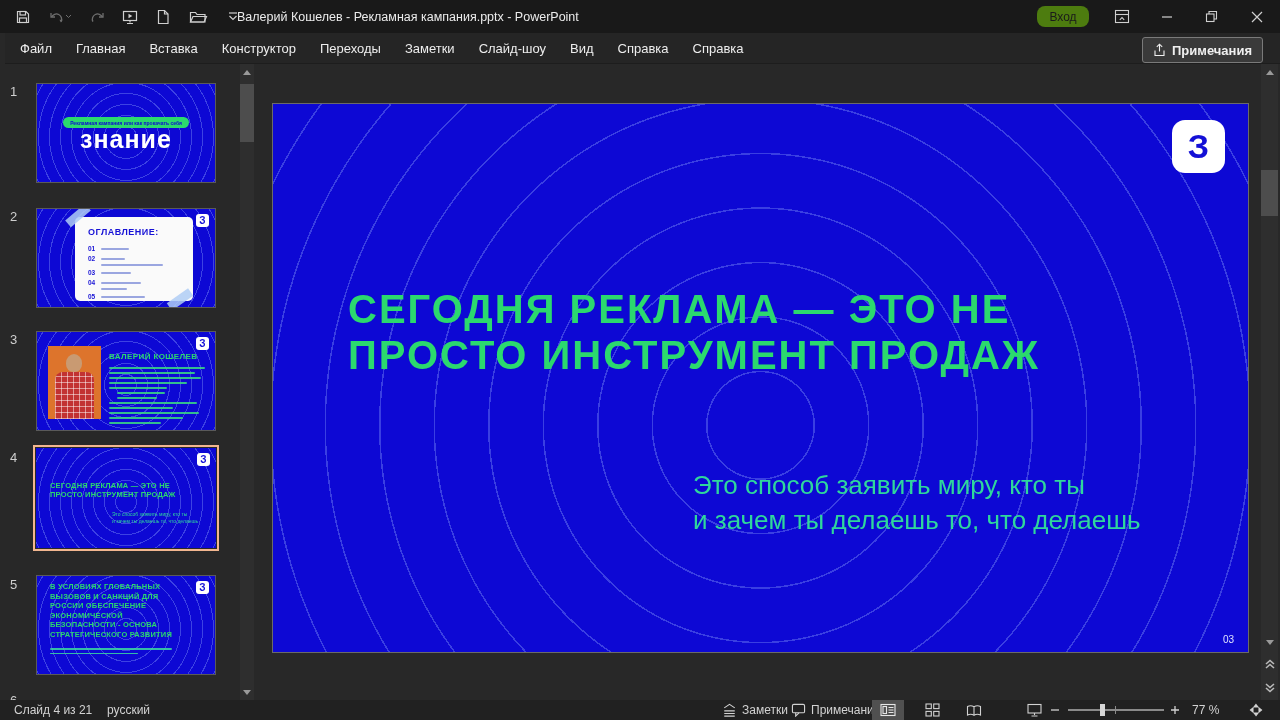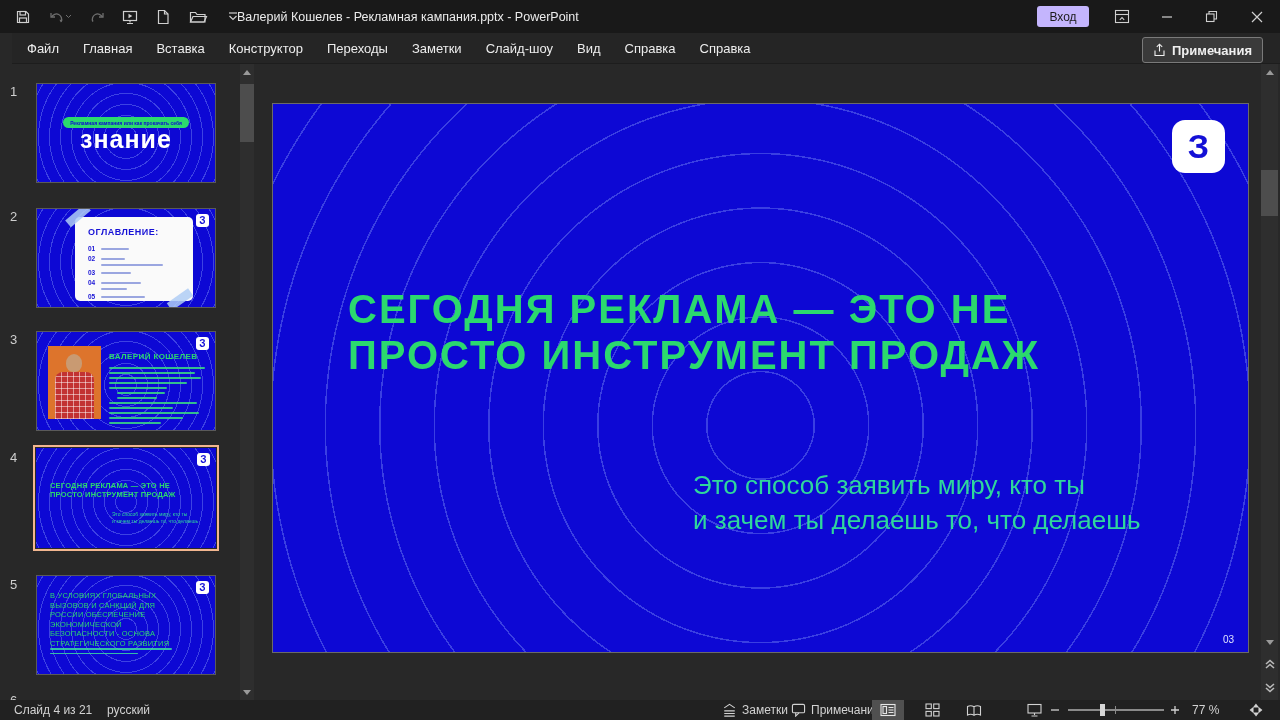--- a/index.html
+++ b/index.html
@@ -9,26 +9,26 @@
 
   
   .titlebar{position:absolute;left:0;top:0;right:0;height:33px;background:#191919;}
   .qat{position:absolute;left:14px;top:0;height:33px;display:flex;align-items:center;gap:15px;}
   .qat .btn{display:flex;align-items:center;justify-content:center;width:18px;height:22px;}
   .win-title{position:absolute;left:237px;top:0;height:33px;display:flex;align-items:center;
              font-size:12.5px;color:#ebebeb;white-space:nowrap;}
   .searchbox{position:absolute;left:477px;top:5px;width:396px;height:23px;background:#3d3d3d;
              border-radius:4px;display:flex;align-items:center;justify-content:center;gap:7px;
              color:#c9c9c9;font-size:12.5px;}
-  .signin{position:absolute;left:1037px;top:6px;width:52px;height:21px;background:#c4b5fd;
-          color:#1b1b1b;font-size:12px;display:flex;align-items:center;justify-content:center;border-radius:3px;}
+  .signin{position:absolute;left:1037px;top:6px;width:52px;height:21px;background:#4d7c0f;
+          color:#1b1b1b;font-size:12px;display:flex;align-items:center;justify-content:center;border-radius:8px;}
   .winbtn{position:absolute;top:0;width:45px;height:33px;display:flex;align-items:center;justify-content:center;}
 
   
-  .tabsbar{position:absolute;left:12px;top:33px;right:0;height:31px;background:#252525;
+  .tabsbar{position:absolute;left:5px;top:33px;right:0;height:31px;background:#252525;
            display:flex;padding-left:3px;border-bottom:1px solid #1d1d1d;box-sizing:border-box;}
   .tab{padding:0 12px;height:100%;display:flex;align-items:center;font-size:13px;color:#ededed;white-space:nowrap;}
   .share-btn{position:absolute;right:17px;top:37px;height:24px;padding:0 10px;background:#3a3a3a;
              border:1px solid #7a7a7a;border-radius:3px;display:flex;align-items:center;gap:6px;
              font-size:13px;font-weight:bold;color:#f0f0f0;}
 
   
   .thumbs{position:absolute;left:0;top:64px;width:258px;bottom:20px;background:#282828;overflow:hidden;}
   .slide-num{position:absolute;left:10px;font-size:13px;color:#cfcfcf;}
   .thumb{position:absolute;left:36px;width:180px;height:100px;background:#0d08d4;
@@ -96,21 +96,21 @@
          background-image:repeating-linear-gradient(0deg,rgba(255,255,255,.5) 0 1px,transparent 1px 6px),
                           repeating-linear-gradient(90deg,rgba(255,255,255,.5) 0 1px,transparent 1px 6px);}
   .t3-title{position:absolute;left:72px;top:20px;font-size:8px;font-weight:800;letter-spacing:.4px;color:#2bd96e;}
   .t3-lines{position:absolute;left:72px;top:35px;width:100px;display:flex;flex-direction:column;gap:3px;}
   .t3-lines .pline{background:rgba(60,220,130,.85);}
   
   .t4-title{position:absolute;left:14px;top:34px;font-size:7.5px;line-height:8.5px;font-weight:800;
             letter-spacing:.2px;color:#2bd96e;white-space:nowrap;}
   .t4-body{position:absolute;left:76px;top:63px;font-size:5px;line-height:6.5px;color:#2fd79c;white-space:nowrap;}
   
-  .t5-title{position:absolute;left:13px;top:15px;width:132px;font-size:7.5px;line-height:9.5px;font-weight:400;
+  .t5-title{position:absolute;left:13px;top:6px;width:132px;font-size:7.5px;line-height:9.5px;font-weight:700;
             letter-spacing:.2px;color:#2bd96e;}
   .t5-lines{position:absolute;left:13px;top:72px;width:130px;display:flex;flex-direction:column;gap:3px;}
   .t5-lines .pline{height:1.5px;background:rgba(60,220,160,.85);}
 </style>
 </head>
 <body>
 
 <div id="app">
 
   <div class="titlebar">

